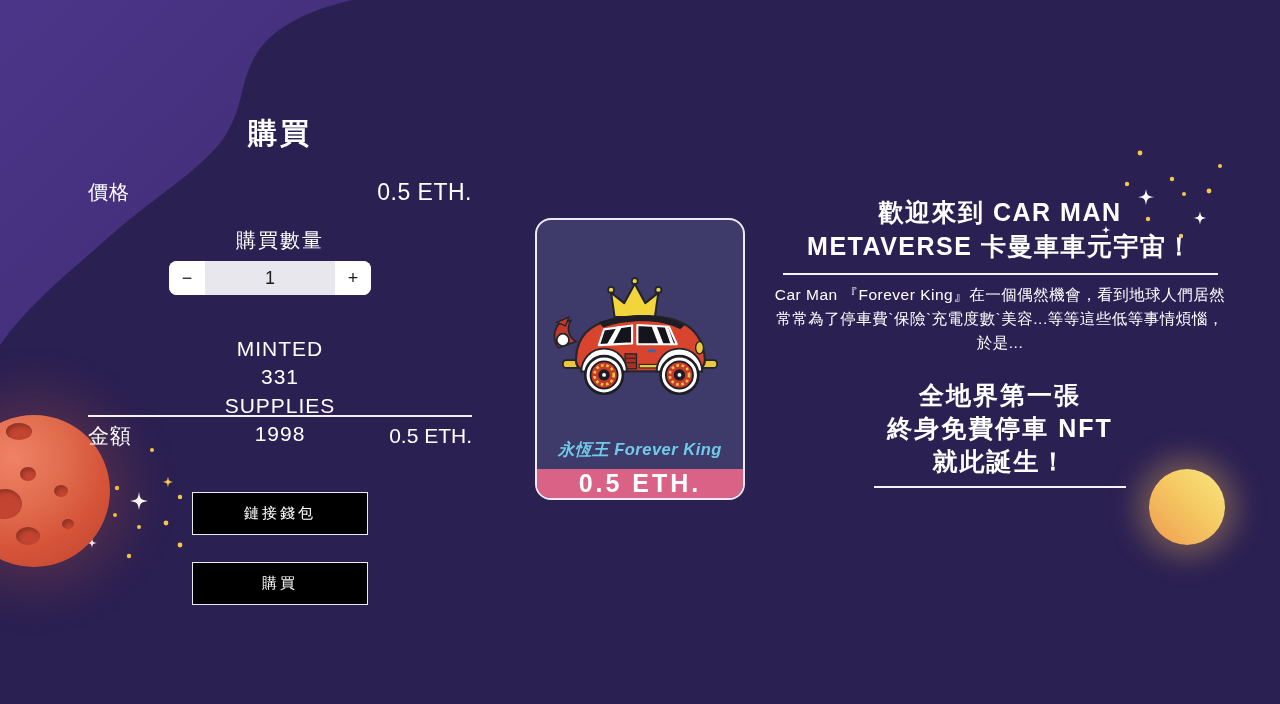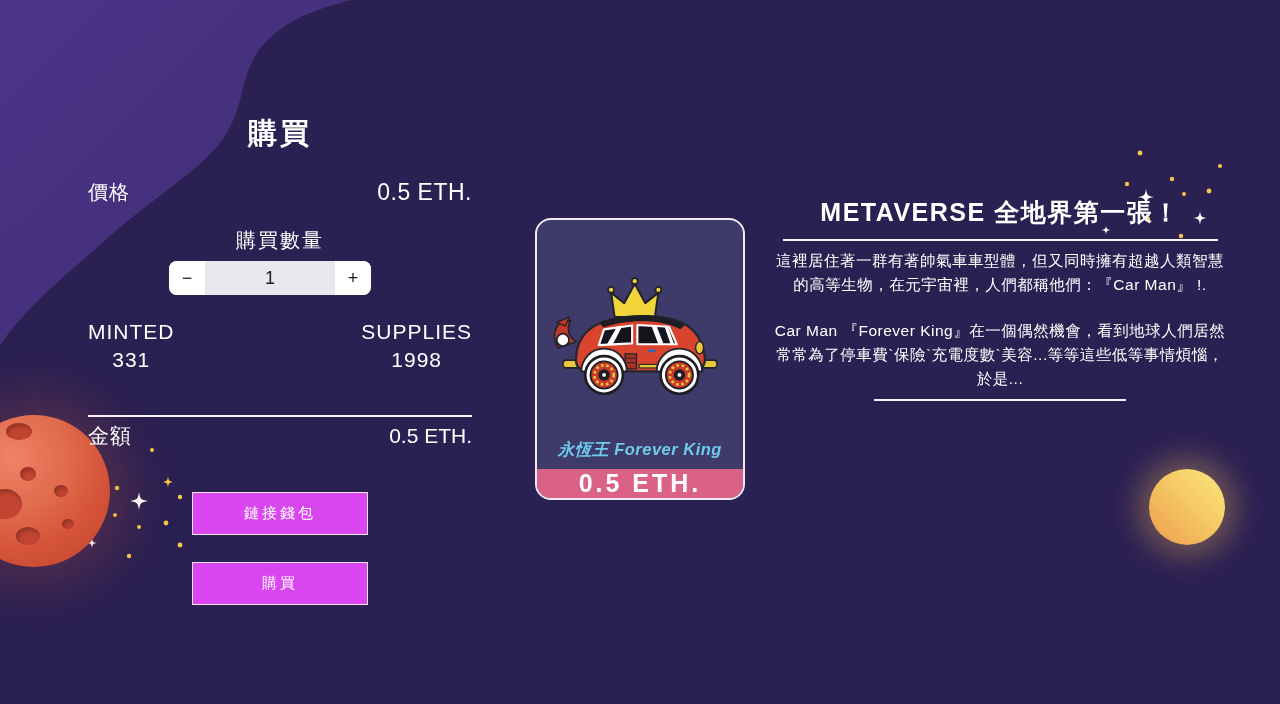--- a/index.html
+++ b/index.html
@@ -38,28 +38,28 @@
   .lbl { font-size:20px; letter-spacing:1px; }
   .val { font-size:23px; letter-spacing:0.5px; }
   .qty-label { position:absolute; top:127px; width:100%; text-align:center;
     font-size:20px; font-weight:normal; letter-spacing:2px; }
   .stepper { position:absolute; top:161px; left:81px; width:202px; height:34px;
     background:#fff; border-radius:8px; display:flex; overflow:hidden; color:#1b1b1b; }
   .step-btn { width:36px; border:none; background:#fff; font-size:18px; color:#1b1b1b;
     display:flex; align-items:center; justify-content:center; cursor:pointer; }
   .step-val { flex:1; background:#e9e7ee; display:flex; align-items:center; justify-content:center;
     font-size:18px; }
-  .supply-row { top:218px; }
+  .supply-row { top:235px;flex-direction:column; }
   .supply-col { text-align:center; font-size:21px; letter-spacing:1px; line-height:1.35; }
   .divider { position:absolute; top:315px; left:0; width:100%; height:2px; background:#f5f2fa; }
   .total-row { top:322px; }
   .total-lbl { font-size:21px; font-weight:500; letter-spacing:1px; }
   .total-val { font-size:21px; }
   .action-btn { position:absolute; left:104px; width:176px; height:43px;
-    background:#d946ef; border:1.5px solid #efe9f4; color:#fff;
+    background:#000000; border:1.5px solid #efe9f4; color:#fff;
     font-size:15px; letter-spacing:3px; cursor:pointer;
     font-family:"Liberation Sans","DejaVu Sans",sans-serif;
     display:flex; align-items:center; justify-content:center; }
   .btn-connect { top:392px; }
   .btn-buy { top:462px; }
 
   
   .card { left:535px; top:218px; width:210px; height:282px;
     border:2px solid #efeaf5; border-radius:16px; overflow:hidden;
     background:#3e3a69; display:flex; flex-direction:column; }
@@ -231,19 +231,24 @@
     </svg>
     <div class="card-name">永恆王 Forever King</div>
   </div>
   <div class="card-bottom">
     <span class="card-price">0.5 ETH.</span>
   </div>
 </div>
 
 <div class="abs info">
   <div class="info-heading">
-    <div>METAVERSE 全地界第一張！</div>
+    <div>歡迎來到 CAR MAN</div>
+    <div>METAVERSE 卡曼車車元宇宙！</div>
   </div>
   <div class="info-underline"></div>
-  <p class="info-p">這裡居住著一群有著帥氣車車型體，但又同時擁有超越人類智慧的高等生物，在元宇宙裡，人們都稱他們：『Car Man』 !.</p>
   <p class="info-p">Car Man 『Forever King』在一個偶然機會，看到地球人們居然常常為了停車費`保險`充電度數`美容...等等這些低等事情煩惱，於是...</p>
+  <div class="slogan">
+    <div>全地界第一張</div>
+    <div>終身免費停車 NFT</div>
+    <div>就此誕生！</div>
+  </div>
   <div class="slogan-underline"></div>
 </div>
 
 </body></html>

